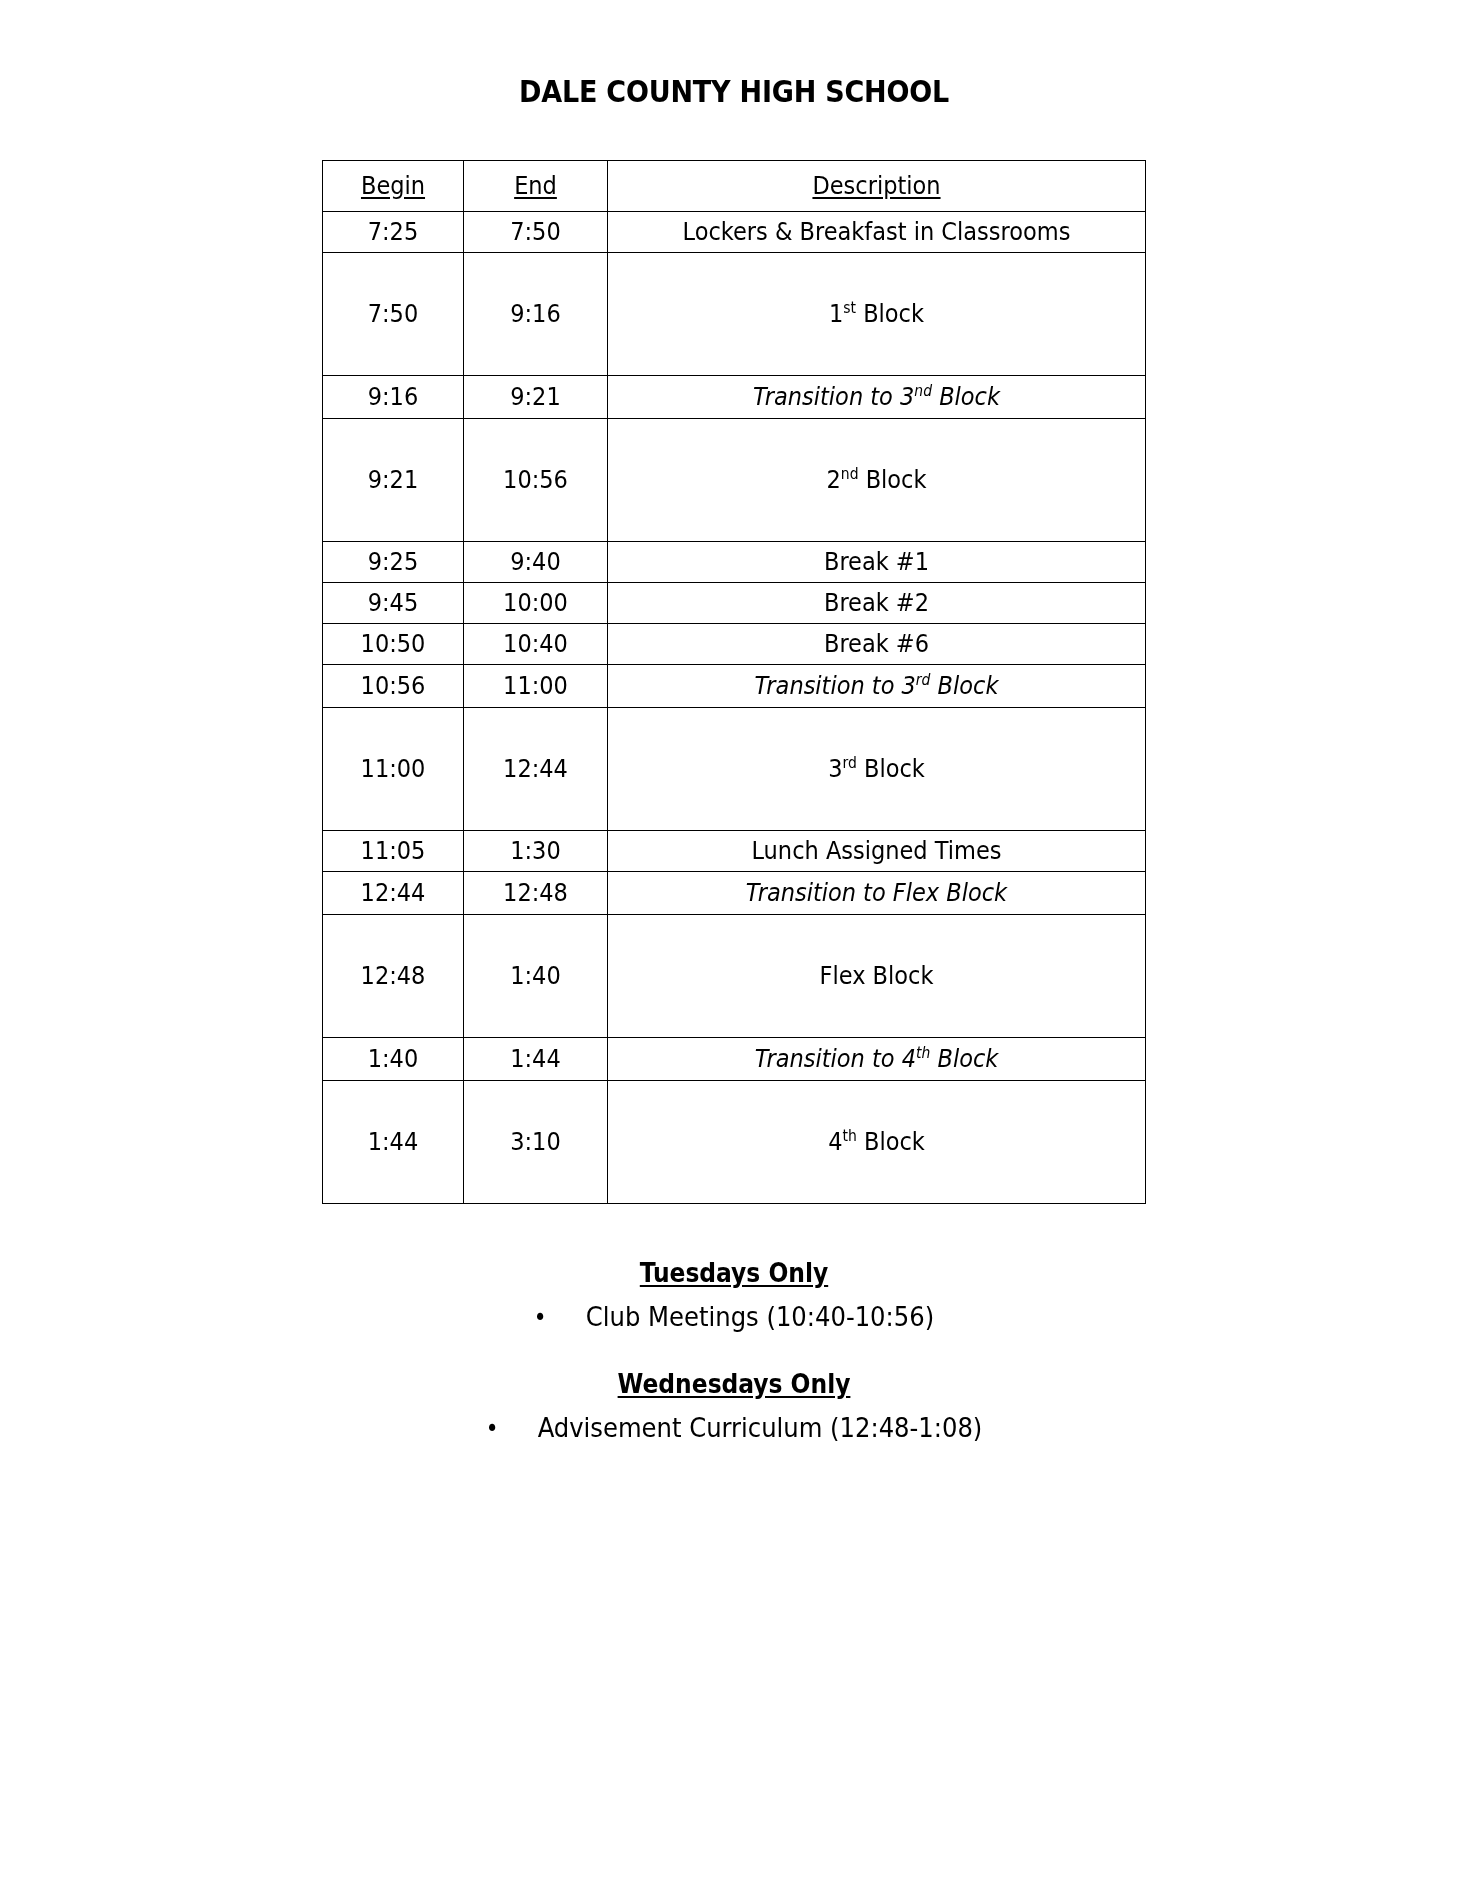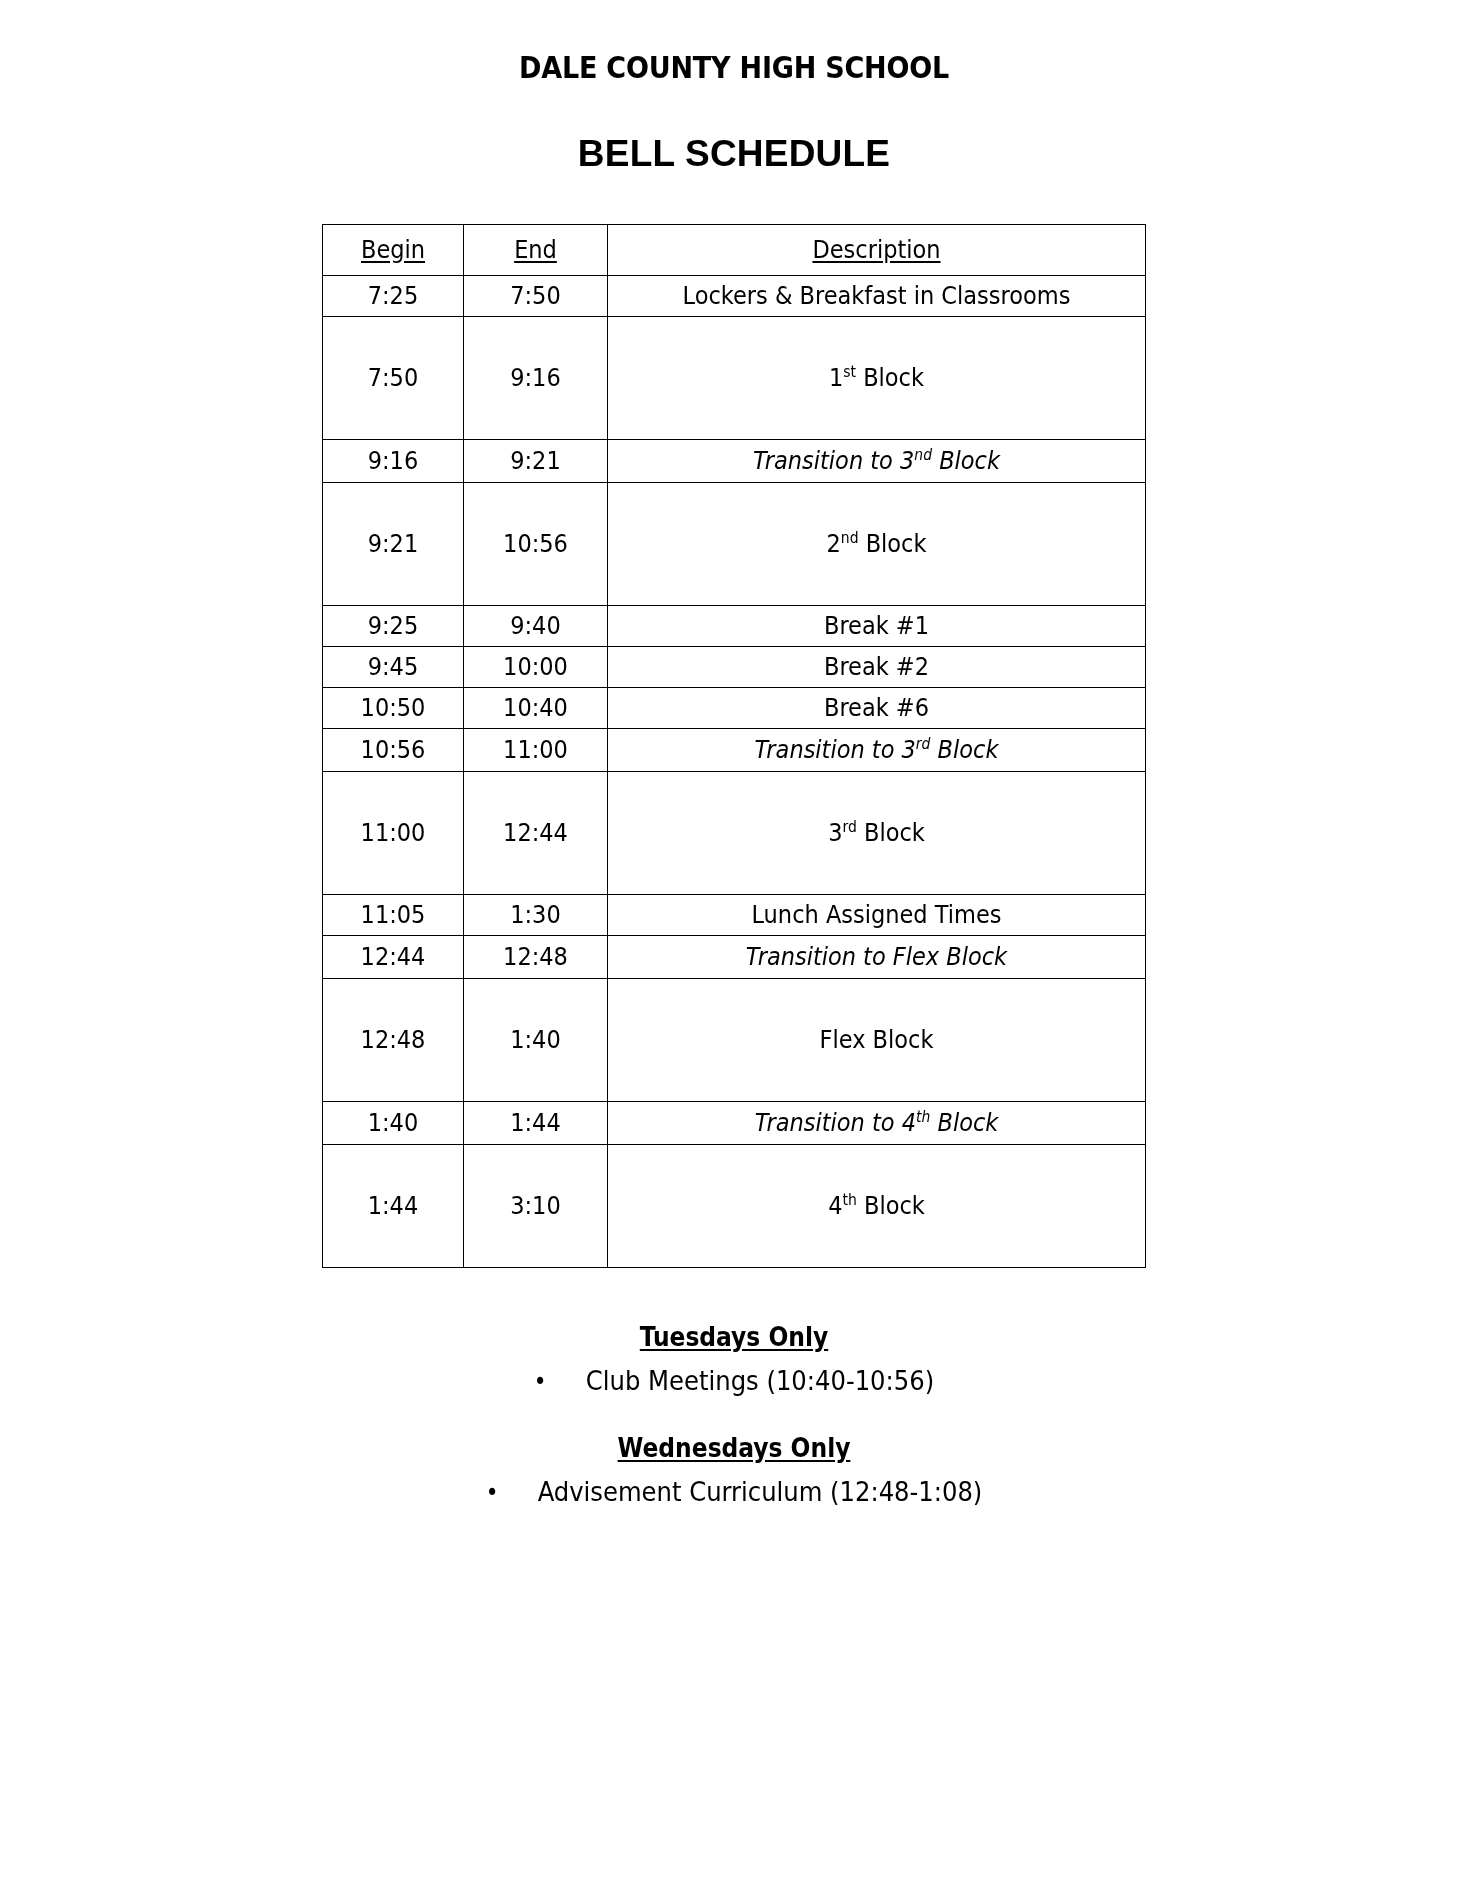--- a/index.html
+++ b/index.html
@@ -19,21 +19,21 @@
     position: relative;
     width: 1468px;
     height: 1900px;
     background: #ffffff;
     box-sizing: border-box;
   }
 
   
   .doc-header {
     text-align: center;
-    padding-top: 48px;
+    padding-top: 72px;
   }
   .school-name,
   .school-year {
     font-family: "DejaVu Sans", sans-serif;
     font-weight: bold;
     font-size: 30px;
     line-height: 40px;
     letter-spacing: -0.2px;
     font-stretch: condensed;
   }
@@ -130,21 +130,20 @@
   }
   .note-text { display: inline-block; }
 </style>
 </head>
 <body>
 
 <div class="page">
 
   <div class="doc-header">
     <div class="school-name">DALE COUNTY HIGH SCHOOL</div>
-    <div class="bell-schedule-title">BELL SCHEDULE</div>
   </div>
 
   <div class="table-wrap">
     <table class="bell-table">
       <colgroup>
         <col class="col-begin">
         <col class="col-end">
         <col class="col-desc">
       </colgroup>
       <thead>

